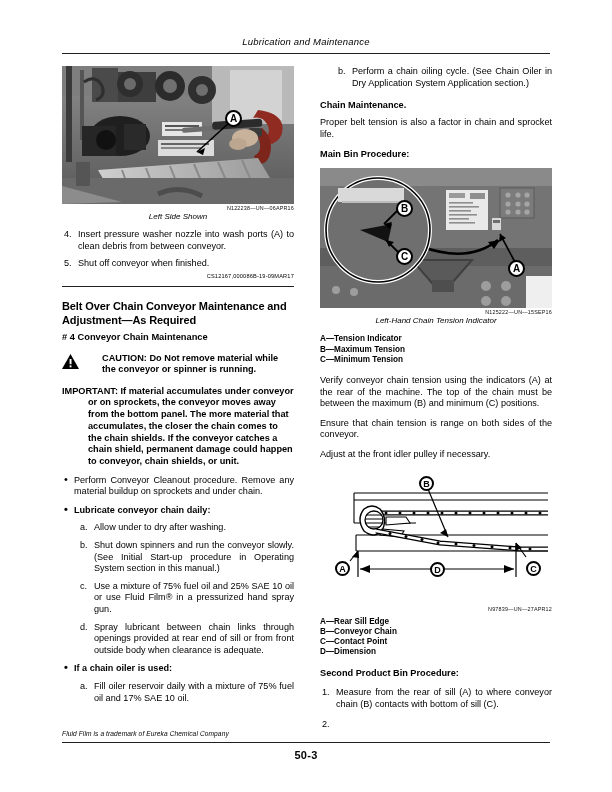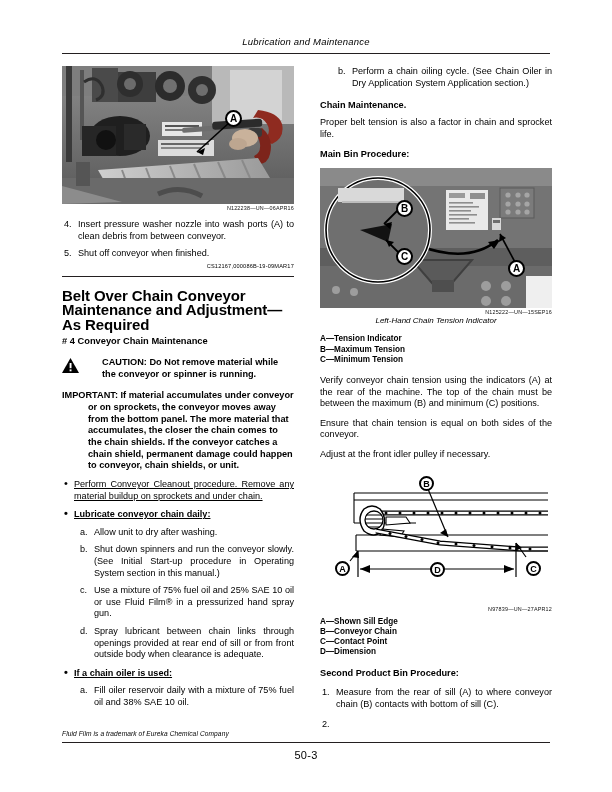--- a/index.html
+++ b/index.html
@@ -35,21 +35,21 @@
   }
   .body-text.nojust { text-align: left; }
   .gap6 { height: 6px; }
   .gap8 { height: 8px; }
   .gap10 { height: 10px; }
   .gap12 { height: 12px; }
 
   .bold { font-weight: bold; text-align: right; }
 
   h2.section-title {
-    font-size: 15px;
+    font-size: 11px;
     font-weight: bold;
     line-height: 14.4px;
     letter-spacing: -.1px;
   }
   h3.sub-title {
     font-size: 9.3px;
     font-weight: bold;
     line-height: 12px;
   }
   h3.run-in {
@@ -105,21 +105,21 @@
   }
   .tri { flex: 0 0 auto; margin-top: 1px; }
 
   
   .important {
     font-size: 9.2px; font-weight: bold; line-height: 11.7px;
   }
   .important .hang { padding-left: 26px; text-indent: -26px; }
 
   
-  ul.bullets { list-style: none; text-decoration: underline; }
+  ul.bullets { list-style: none; }
   ul.bullets > li {
     position: relative;
     padding-left: 12px;
     font-size: 9.1px;
     line-height: 11.6px;
     margin-top: 7px;
     text-align: justify;
   }
   ul.bullets > li::before {
     content: "\2022";
@@ -159,21 +159,21 @@
     text-align: right;
     letter-spacing: .2px;
     margin-top: 3px;
   }
 
   
   .footer { position: absolute; left: 62px; top: 730px; width: 488px; }
   .footnote { font-size: 6.6px; font-style: italic; letter-spacing: .1px; }
   .footer-rule { margin-top: 5px; border-bottom: 1px solid #231f20; }
   .page-num {
-    text-align: center; font-size: 11px; font-weight: normal; margin-top: 6px;
+    text-align: center; font-size: 11px; font-weight: bold; margin-top: 6px;
     letter-spacing: .3px;
   }
 </style>
 </head>
 <body>
 
 <div class="page">
 
   <div class="header">
     <div class="header-title">Lubrication and Maintenance</div>
@@ -250,20 +250,21 @@
           <path d="M0 120 L60 136 L0 138 Z" fill="#8c8c8c"></path>
           <rect x="14" y="96" width="14" height="24" fill="#555"></rect>
           <path d="M96 128 q22 -10 44 2" fill="none" stroke="#4d4d4d" stroke-width="5"></path>
 
           <line x1="168" y1="56" x2="135" y2="86" stroke="#000" stroke-width="1.6"></line>
           <polygon points="135,86 143,82 141,89" fill="#000"></polygon>
         </svg>
         <div class="callout" style="left:163px; top:44px;">A</div>
       </div>
       <div class="fig-code">N122238—UN—06APR16</div>
+      <div class="fig-caption">Left Side Shown</div>
     </div>
 
 
     <ol class="num num-tight" style="margin-top:8px;">
       <li>
         <span class="mk">4.</span>
         <span>Insert pressure washer nozzle into wash ports (A) to clean debris from between conveyor.</span>
       </li>
       <li>
         <span class="mk">5.</span>
@@ -300,21 +301,21 @@
     </div>
 
     <ul class="bullets" style="margin-top:4px;">
       <li>Perform Conveyor Cleanout procedure. Remove any material buildup on sprockets and under chain.</li>
       <li class="b">Lubricate conveyor chain daily:</li>
     </ul>
 
     <ol class="alpha">
       <li>
         <span class="mk">a.</span>
-        <span>Allow unit to dry after washing.</span>
+        <span>Allow under to dry after washing.</span>
       </li>
       <li>
         <span class="mk">b.</span>
         <span>Shut down spinners and run the conveyor slowly. (See Initial Start-up procedure in Operating System section in this manual.)</span>
       </li>
       <li>
         <span class="mk">c.</span>
         <span>Use a mixture of 75% fuel oil and 25% SAE 10 oil or use Fluid Film® in a pressurized hand spray gun.</span>
       </li>
       <li>
@@ -323,21 +324,21 @@
       </li>
     </ol>
 
     <ul class="bullets">
       <li class="b">If a chain oiler is used:</li>
     </ul>
 
     <ol class="alpha" style="margin-top:4px;">
       <li>
         <span class="mk">a.</span>
-        <span>Fill oiler reservoir daily with a mixture of 75% fuel oil and 38% SAE 10 oil.</span>
+        <span>Fill oiler reservoir daily with a mixture of 75% fuel oil and 17% SAE 10 oil.</span>
       </li>
     </ol>
 
   </div>
 
   <div class="col col-right">
 
     <ol class="alpha" style="margin-top:0;">
       <li style="margin-top:0;">
         <span class="mk">b.</span>
@@ -433,21 +434,21 @@
 
     <div class="legend">
       <div>A—Tension Indicator</div>
       <div>B—Maximum Tension</div>
       <div>C—Minimum Tension</div>
     </div>
 
     <div class="gap10"></div>
     <div class="body-text">Verify conveyor chain tension using the indicators (A) at the rear of the machine. The top of the chain must be between the maximum (B) and minimum (C) positions.</div>
     <div class="gap8"></div>
-    <div class="body-text">Ensure that chain tension is equal on both sides of the conveyor.</div>
+    <div class="body-text">Ensure that chain tension is range on both sides of the conveyor.</div>
     <div class="gap8"></div>
     <div class="body-text nojust">Adjust at the front idler pulley if necessary.</div>
 
     <div class="gap12"></div>
 
     <div class="figure">
       <div style="width:232px;height:132px;background:#fff;position:relative;">
         <svg width="232" height="132" viewBox="0 0 232 132">
           <g stroke="#000" fill="none" stroke-width="1.1">
 
@@ -523,21 +524,21 @@
         </svg>
         <div class="callout small" style="left:99px; top:3px;">B</div>
         <div class="callout small" style="left:15px; top:88px;">A</div>
         <div class="callout small" style="left:110px; top:89px;">D</div>
         <div class="callout small" style="left:206px; top:88px;">C</div>
       </div>
       <div class="fig-code">N97839—UN—27APR12</div>
     </div>
 
     <div class="legend" style="margin-top:5px;">
-      <div>A—Shown Sill Edge</div>
+      <div>A—Rear Sill Edge</div>
       <div>B—Conveyor Chain</div>
       <div>C—Contact Point</div>
       <div>D—Dimension</div>
     </div>
 
     <div class="gap10"></div>
     <h3 class="run-in">Second Product Bin Procedure:</h3>
 
     <ol class="num" style="margin-top:2px;">
       <li>

